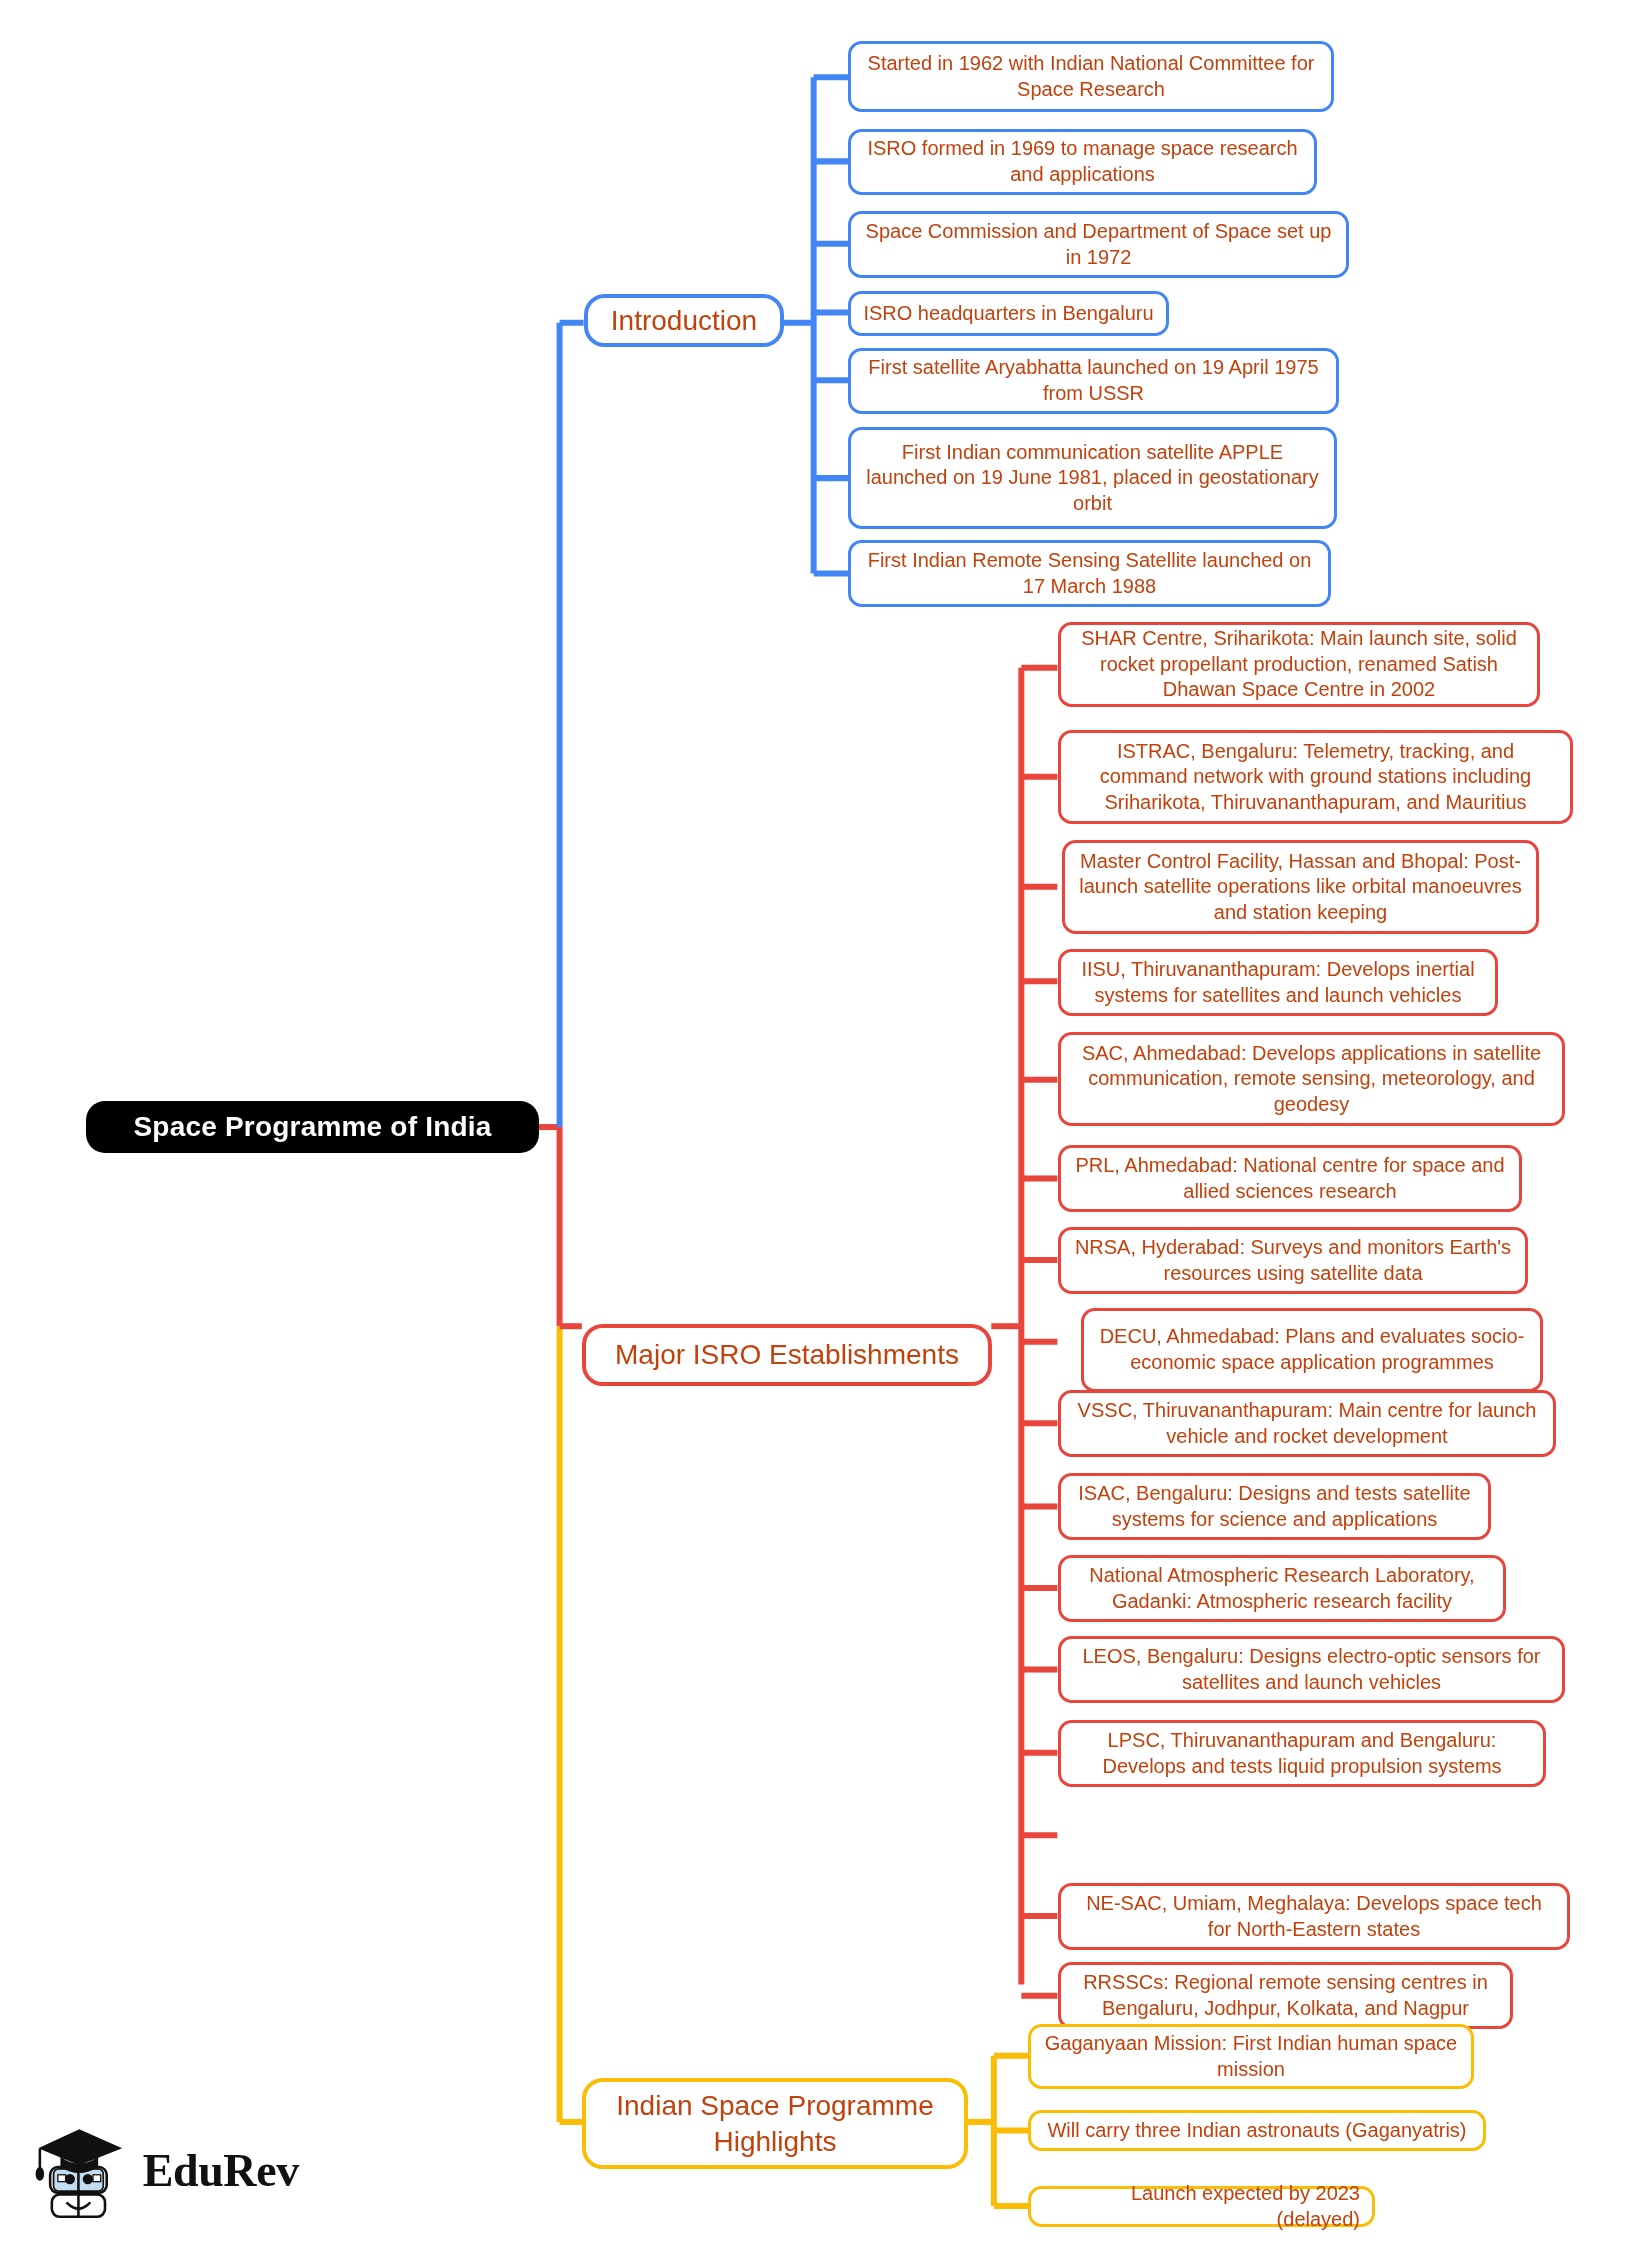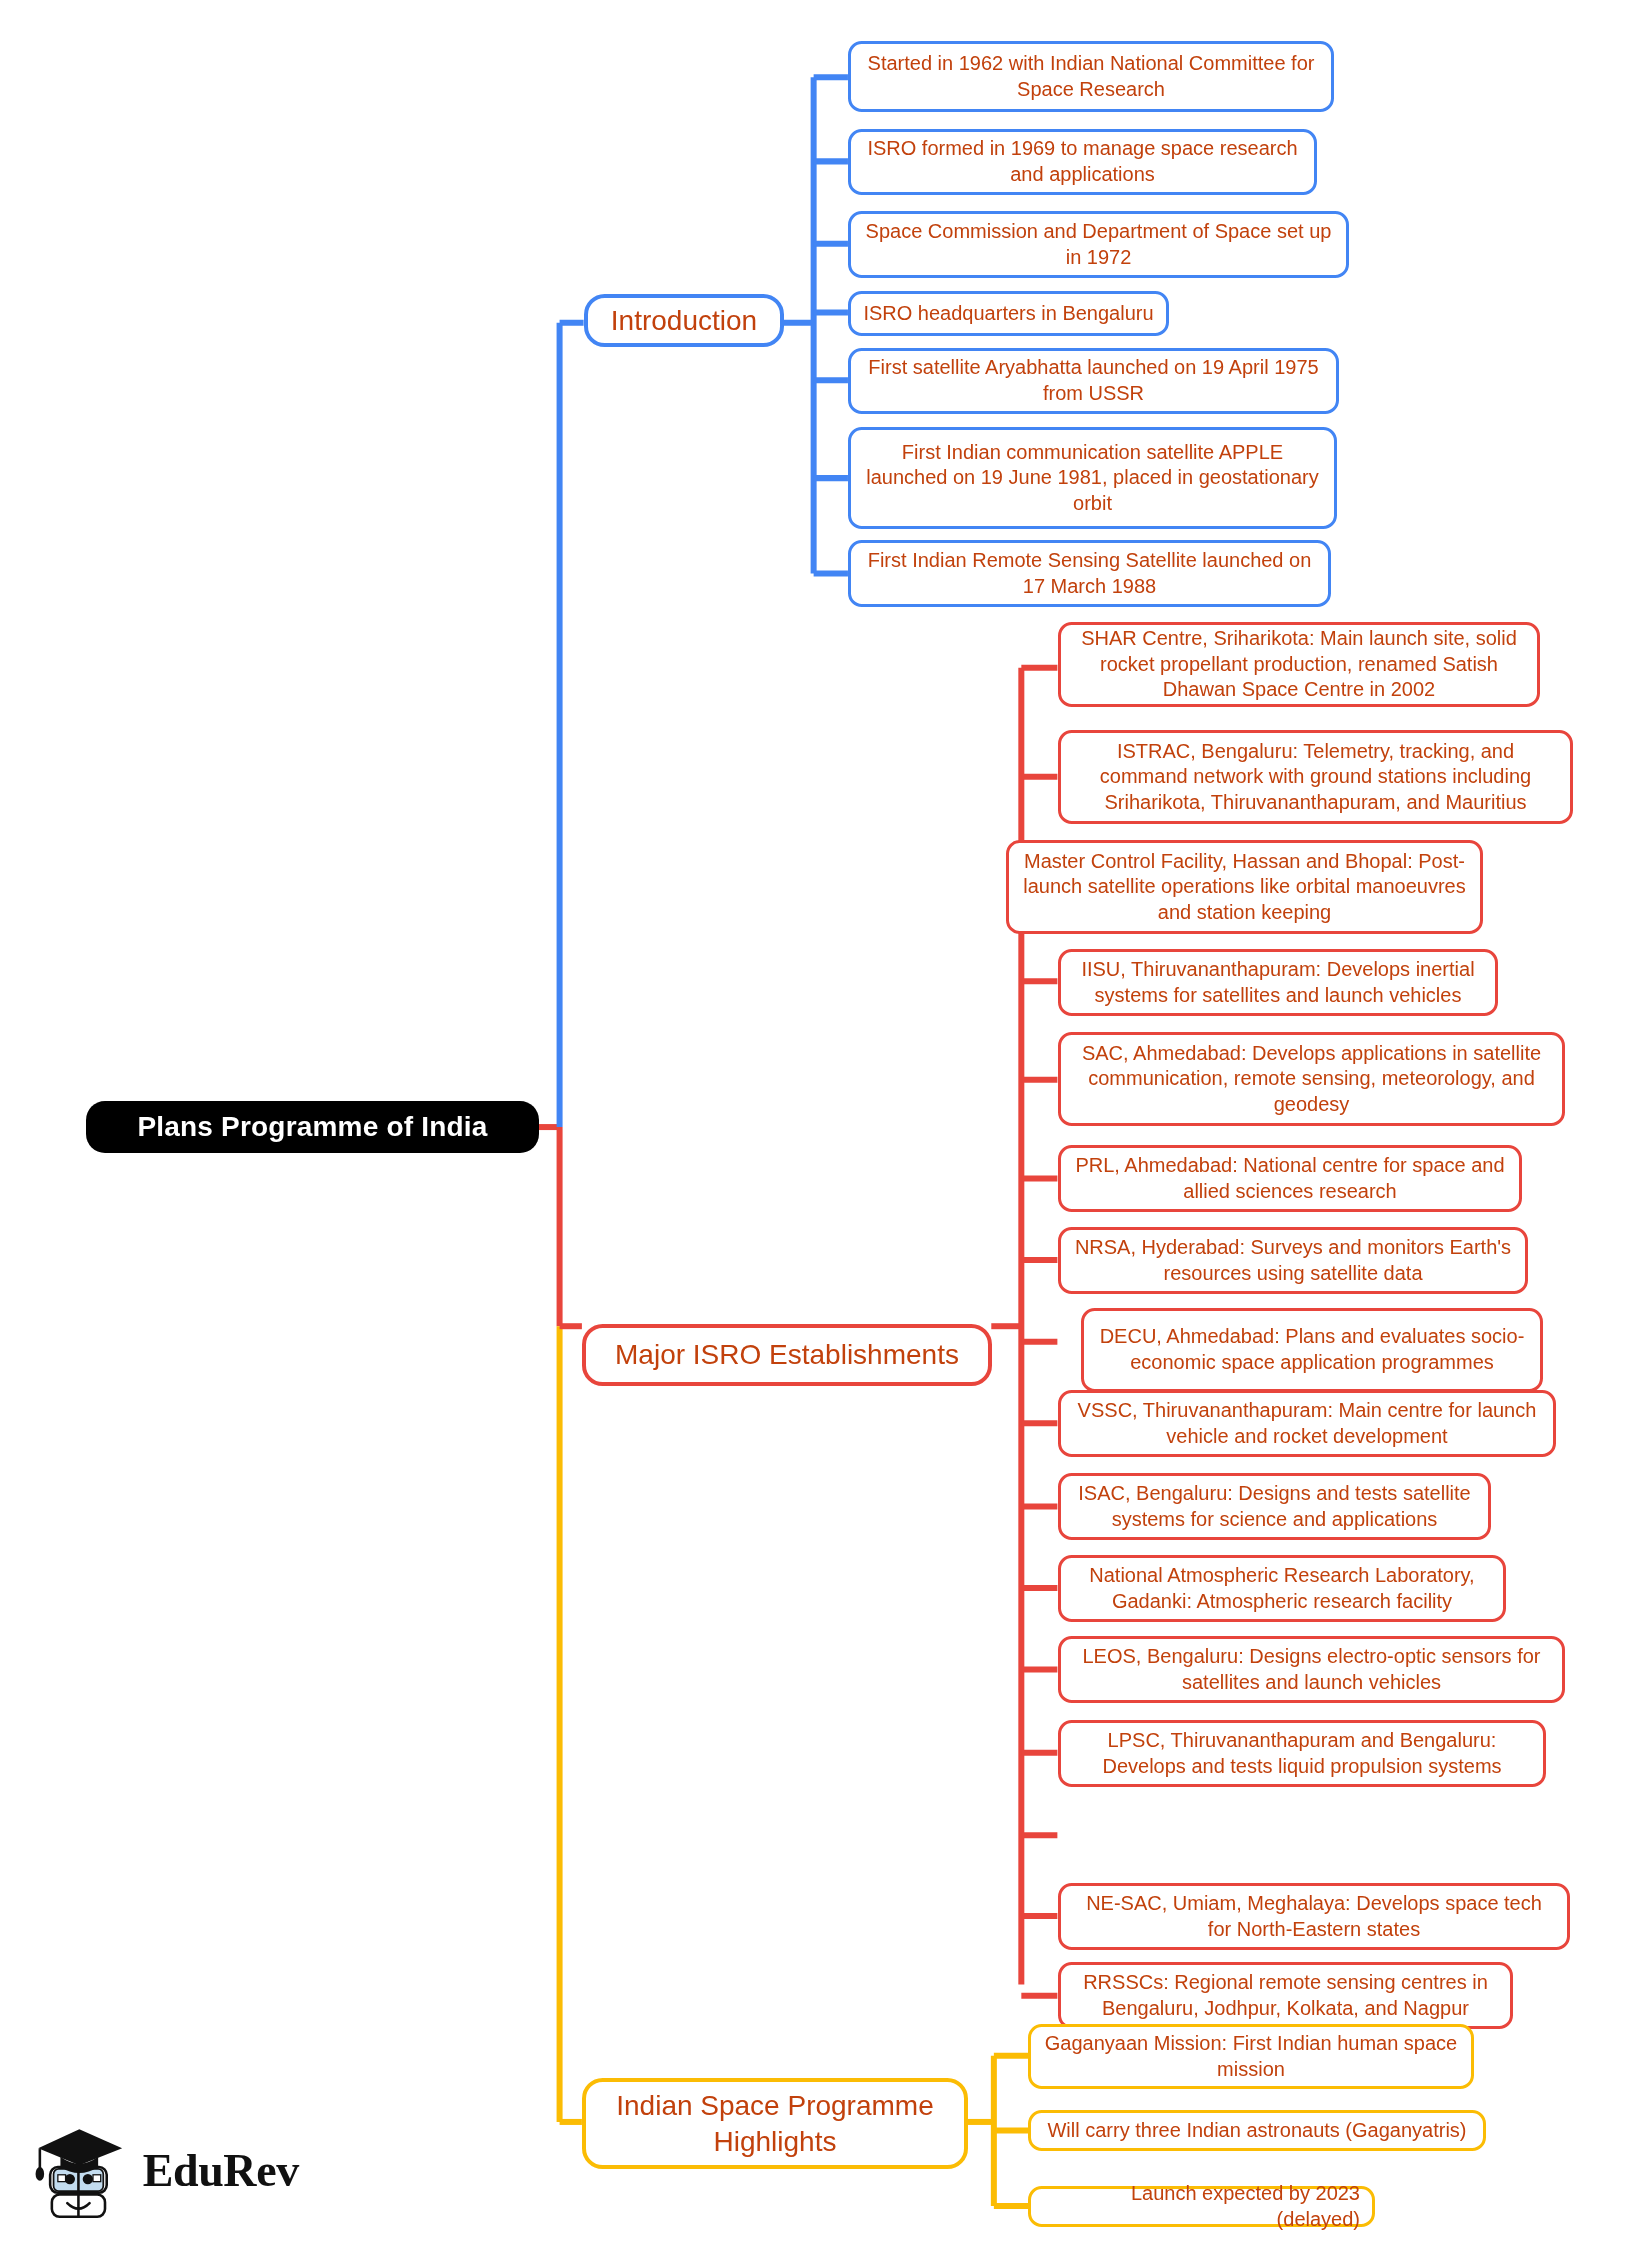--- a/index.html
+++ b/index.html
@@ -132,21 +132,21 @@
 
       <path d="M 1125 2472 H 1158" stroke="#FBBC04" stroke-width="7"></path>
       <path d="M 1158 2395 V 2570" stroke="#FBBC04" stroke-width="7"></path>
       <path d="M 1158 2395 H 1198" stroke="#FBBC04" stroke-width="7"></path>
       <path d="M 1158 2482 H 1198" stroke="#FBBC04" stroke-width="7"></path>
       <path d="M 1158 2570 H 1198" stroke="#FBBC04" stroke-width="7"></path>
     </g>
   </svg>
 
   <div class="node root-node" style="left:86px; top:1101px; width:453px; height:52px;">
-    <span>Plans Programme of India</span>
+    <span>Space Programme of India</span>
   </div>
 
   <div class="node branch-node branch-blue" style="left:584px; top:294px; width:200px; height:53px;">
     <span>Introduction</span>
   </div>
 
   <div class="node leaf-node leaf-blue" style="left:848px; top:41px; width:486px; height:71px;">
     <span>Started in 1962 with Indian National Committee for Space Research</span>
   </div>
   <div class="node leaf-node leaf-blue" style="left:848px; top:129px; width:469px; height:66px;">
@@ -171,21 +171,21 @@
   <div class="node branch-node branch-red" style="left:582px; top:1324px; width:410px; height:62px;">
     <span>Major ISRO Establishments</span>
   </div>
 
   <div class="node leaf-node leaf-red" style="left:1058px; top:622px; width:482px; height:85px;">
     <span>SHAR Centre, Sriharikota: Main launch site, solid rocket propellant production, renamed Satish Dhawan Space Centre in 2002</span>
   </div>
   <div class="node leaf-node leaf-red" style="left:1058px; top:730px; width:515px; height:94px;">
     <span>ISTRAC, Bengaluru: Telemetry, tracking, and command network with ground stations including Sriharikota, Thiruvananthapuram, and Mauritius</span>
   </div>
-  <div class="node leaf-node leaf-red" style="left:1006px; top:840px; width:477px; height:94px;">
+  <div class="node leaf-node leaf-red" style="left:1062px; top:840px; width:477px; height:94px;">
     <span>Master Control Facility, Hassan and Bhopal: Post-launch satellite operations like orbital manoeuvres and station keeping</span>
   </div>
   <div class="node leaf-node leaf-red" style="left:1058px; top:949px; width:440px; height:67px;">
     <span>IISU, Thiruvananthapuram: Develops inertial systems for satellites and launch vehicles</span>
   </div>
   <div class="node leaf-node leaf-red" style="left:1058px; top:1032px; width:507px; height:94px;">
     <span>SAC, Ahmedabad: Develops applications in satellite communication, remote sensing, meteorology, and geodesy</span>
   </div>
   <div class="node leaf-node leaf-red" style="left:1058px; top:1227px; width:470px; height:67px;">
     <span>NRSA, Hyderabad: Surveys and monitors Earth's resources using satellite data</span>

